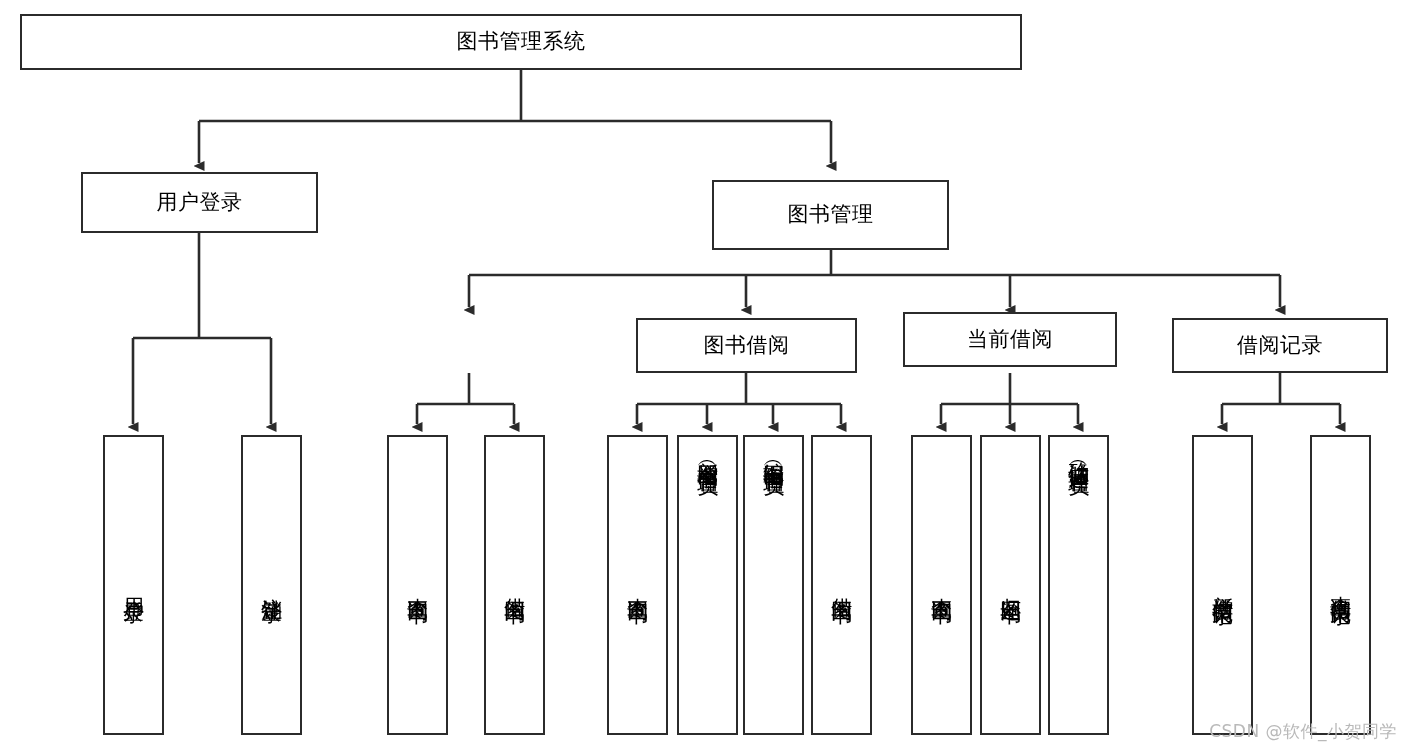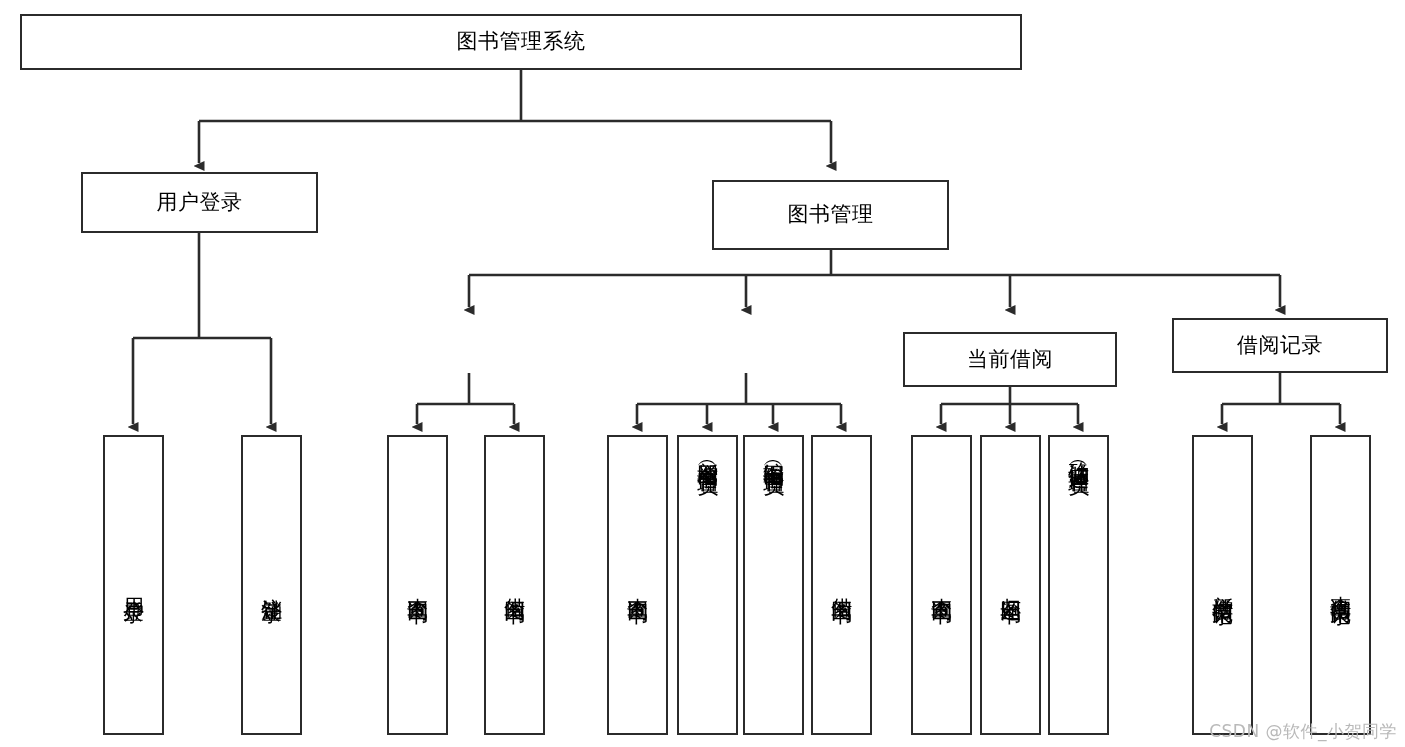--- a/index.html
+++ b/index.html
@@ -132,22 +132,25 @@
 
   <div class="node" style="left:81px;top:172px;width:237px;height:61px;">
     <span class="lbl">用户登录</span>
   </div>
 
   <div class="node" style="left:712px;top:172px;width:237px;height:70px;margin-top:8px;">
     <span class="lbl">图书管理</span>
   </div>
 
 
-
-  <div class="node" style="left:903px;top:332px;width:214px;height:55px;">
+  <div class="node" style="left:636px;top:318px;width:221px;height:55px;">
+    <span class="lbl">图书借阅</span>
+  </div>
+
+  <div class="node" style="left:903px;top:312px;width:214px;height:55px;">
     <span class="lbl">当前借阅</span>
   </div>
 
   <div class="node" style="left:1172px;top:318px;width:216px;height:55px;">
     <span class="lbl">借阅记录</span>
   </div>
 
   <div class="node vert centered" style="left:103px;top:435px;width:61px;height:300px;">
     <span class="lbl">用户登录</span>
   </div>

